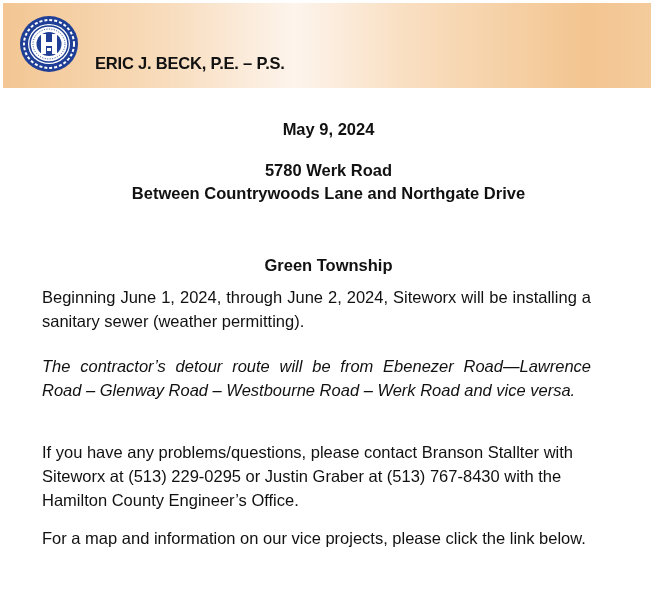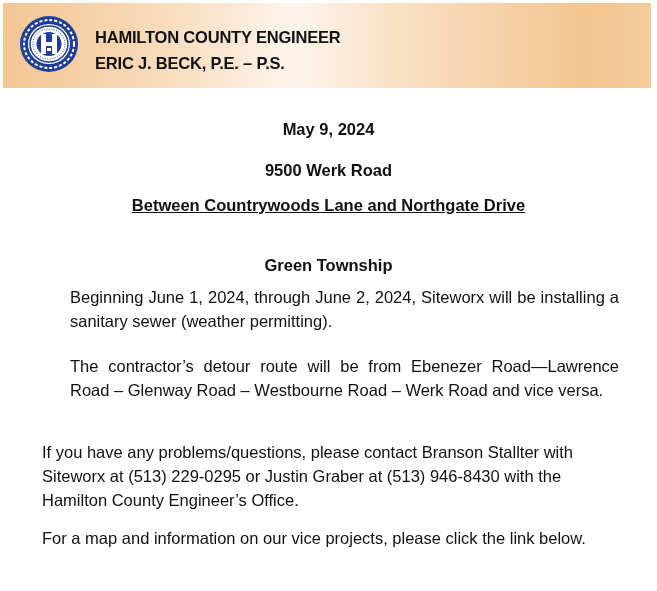--- a/index.html
+++ b/index.html
@@ -24,43 +24,42 @@
   .hdr-right { left: 490px; top: 25px; }
 
   .center-line {
     position: absolute; left: 0; width: 657px; text-align: center;
     font-weight: bold; font-size: 16.5px; color: #111;
   }
   .para {
     position: absolute; left: 42px; width: 549px;
     font-size: 16.5px; line-height: 24px; color: #111;
   }
-  .justify { text-align: justify; text-align-last: left; margin-left: 28px; }
+  .justify { text-align: justify; text-align-last: left; }
 </style>
 </head>
 <body>
 
 <div class="header">
   <svg class="logo" viewBox="0 0 60 58">
     <ellipse cx="30" cy="29" rx="29" ry="28" fill="#1f3f96"></ellipse>
     <ellipse cx="30" cy="29" rx="25" ry="24" fill="none" stroke="#ffffff" stroke-width="2" stroke-dasharray="3 2"></ellipse>
     <ellipse cx="30" cy="29" rx="21" ry="20" fill="#ffffff"></ellipse>
     <ellipse cx="30" cy="29" rx="19" ry="18" fill="none" stroke="#1f3f96" stroke-width="1.5"></ellipse>
     <ellipse cx="30" cy="29" rx="16" ry="15" fill="none" stroke="#1f3f96" stroke-width="1" stroke-dasharray="1 1.5"></ellipse>
     <ellipse cx="30" cy="29" rx="12.5" ry="12" fill="#1f3f96"></ellipse>
     <rect x="22" y="19" width="5" height="20" fill="#ffffff"></rect>
     <rect x="33" y="19" width="5" height="20" fill="#ffffff"></rect>
     <rect x="27" y="27" width="6" height="4" fill="#ffffff"></rect>
     <rect x="28" y="33" width="4" height="3" fill="#ffffff"></rect>
   </svg>
-  <div class="hdr-line1">HAMILTON COUNTY ENGINEER</div>
   <div class="hdr-line2">ERIC J. BECK, P.E. – P.S.</div>
 </div>
 
 <div class="center-line" style="top:120px;">May 9, 2024</div>
-<div class="center-line" style="top:161px;">9500 Werk Road</div>
-<div class="center-line" style="top:196px;text-decoration:underline;">Between Countrywoods Lane and Northgate Drive</div>
+<div class="center-line" style="top:161px;">5780 Werk Road</div>
+<div class="center-line" style="top:184px;">Between Countrywoods Lane and Northgate Drive</div>
 <div class="center-line" style="top:256px;">Green Township</div>
 
 <div class="para justify" style="top:285px;">Beginning June 1, 2024, through June 2, 2024, Siteworx will be installing a sanitary sewer (weather permitting).</div>
-<div class="para justify" style="top:354px;">The contractor’s detour route will be from Ebenezer Road—Lawrence Road – Glenway Road – Westbourne Road – Werk Road and vice versa.</div>
-<div class="para" style="top:440px;">If you have any problems/questions, please contact Branson Stallter with Siteworx at (513) 229-0295 or Justin Graber at (513) 946-8430 with the Hamilton County Engineer’s Office.</div>
+<div class="para justify" style="top:354px;font-style:italic;">The contractor’s detour route will be from Ebenezer Road—Lawrence Road – Glenway Road – Westbourne Road – Werk Road and vice versa.</div>
+<div class="para" style="top:440px;">If you have any problems/questions, please contact Branson Stallter with Siteworx at (513) 229-0295 or Justin Graber at (513) 767-8430 with the Hamilton County Engineer’s Office.</div>
 <div class="para" style="top:526px;">For a map and information on our vice projects, please click the link below.</div>
 
 </body></html>

